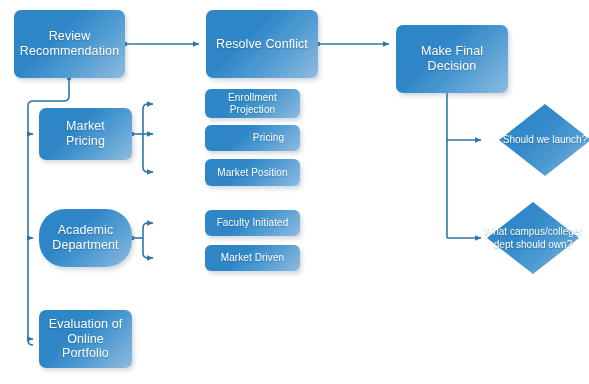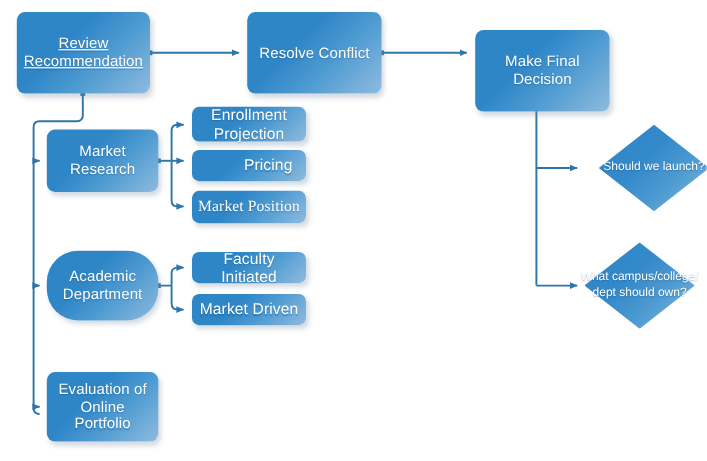--- a/index.html
+++ b/index.html
@@ -25,36 +25,36 @@
     background:linear-gradient(135deg,#2f86c7 0%,#2f86c7 38%,#4d9ad1 62%,#8fbbdf 100%);
     box-shadow:2px 3px 4px rgba(120,140,160,0.32);
     line-height:1.18;
     letter-spacing:.1px;
     text-shadow:0 1px 1px rgba(20,60,95,.35);
     z-index:3;
   }
   .node span{display:block;padding:0 4px;}
 
   .big{font-size:12.5px;}
-  .small{font-size:13px;border-radius:6px;}
+  .small{font-size:10px;border-radius:6px;margin-left:45px;}
 
   
-  #n-review   {left:14px; top:10px;  width:111px;height:68px;text-decoration:underline;}
+  #n-review   {left:14px; top:10px;  width:111px;height:68px;}
   #n-resolve  {left:206px;top:10px;  width:112px;height:68px;}
   #n-final    {left:396px;top:25px;  width:112px;height:68px;text-align:center;}
 
   
   #n-market   {left:39px; top:108px; width:93px; height:52px;}
   #n-academic {left:39px; top:209px; width:93px; height:58px;border-radius:26px;}
   #n-eval     {left:39px; top:310px; width:93px; height:58px;}
 
   
   #n-enroll   {left:160px;top:89px;  width:95px; height:29px;}
   #n-pricing  {left:160px;top:125px; width:95px; height:26px;padding-left:32px;}
-  #n-position {line-height:1.1;left:160px;top:159px; width:95px; height:27px;font-family:Liberation Serif, serif;}
+  #n-position {line-height:1.1;left:160px;top:159px; width:95px; height:27px;}
   #n-faculty  {left:160px;top:210px; width:95px; height:26px;}
   #n-driven   {left:160px;top:245px; width:95px; height:26px;}
 
   
   .diamond{
     position:absolute;
     width:92px;height:72px;
     z-index:3;
   }
   .diamond .shape{
@@ -134,21 +134,21 @@
     <span style="white-space:pre-line">Resolve Conflict</span>
   </div>
 
   <div class="node big" id="n-final">
     <span style="white-space:pre-line">Make Final
 Decision</span>
   </div>
 
   <div class="node big" id="n-market">
     <span style="white-space:pre-line">Market
-Research</span>
+Pricing</span>
   </div>
 
   <div class="node big" id="n-academic">
     <span style="white-space:pre-line">Academic
 Department</span>
   </div>
 
   <div class="node big" id="n-eval">
     <span style="white-space:pre-line">Evaluation of
 Online Portfolio</span>

